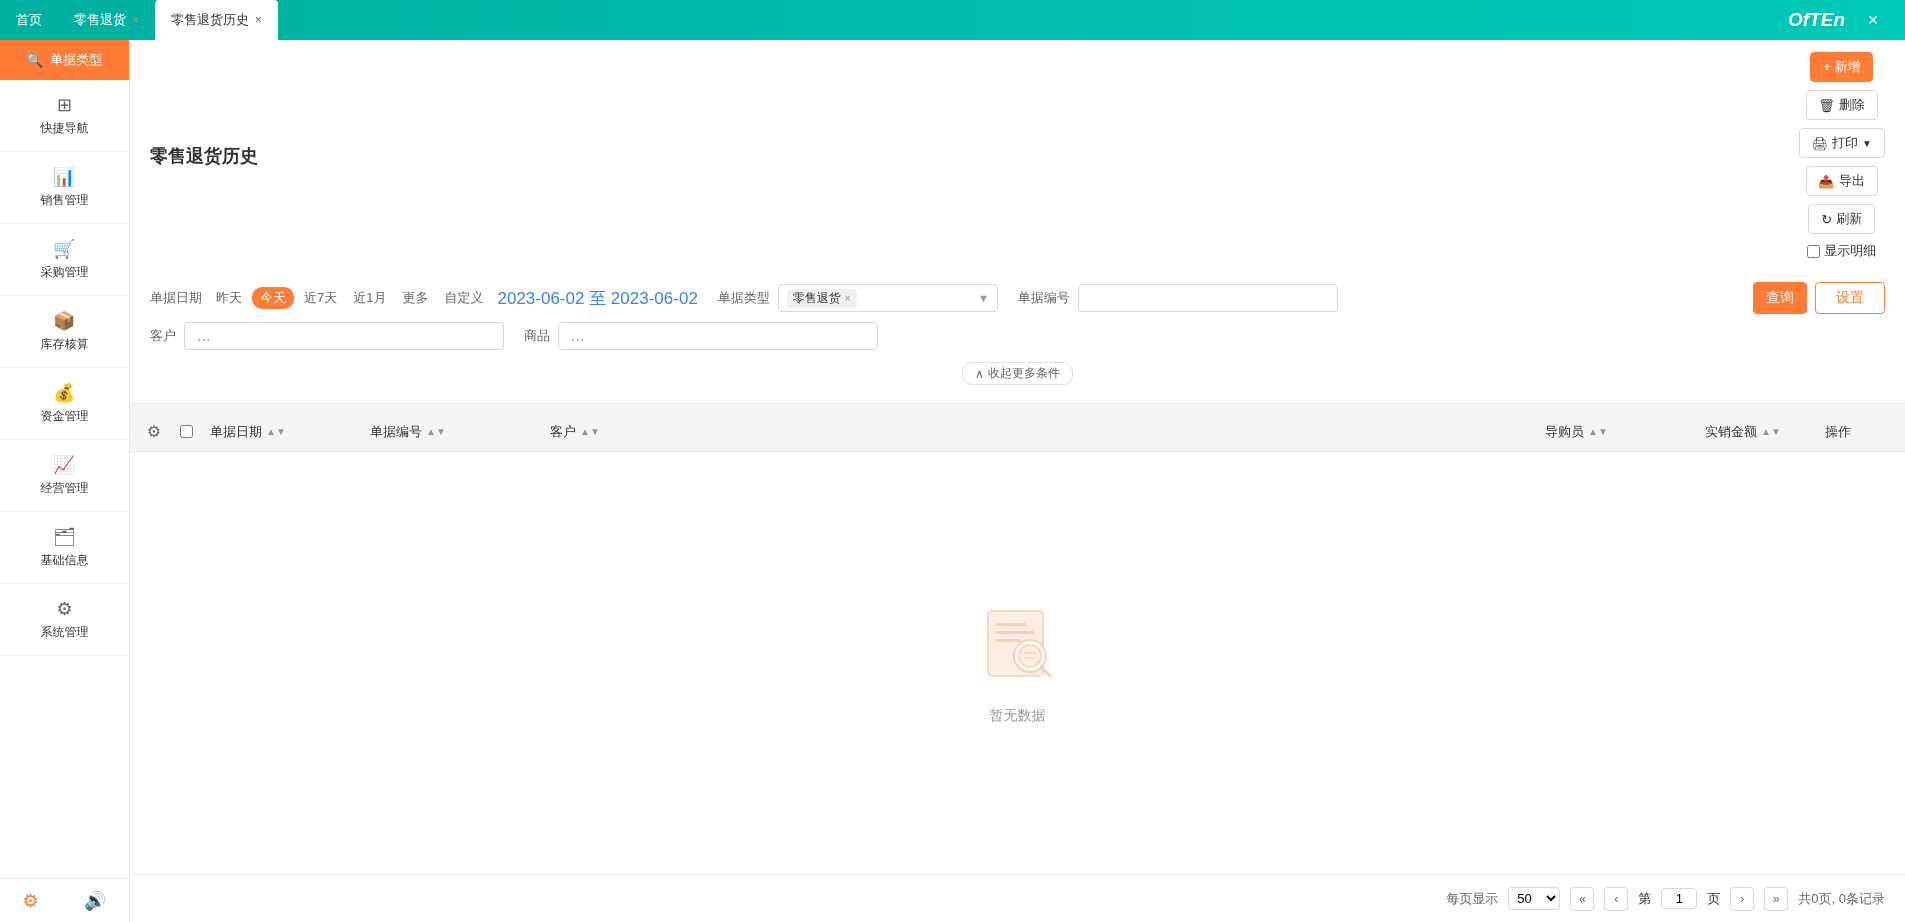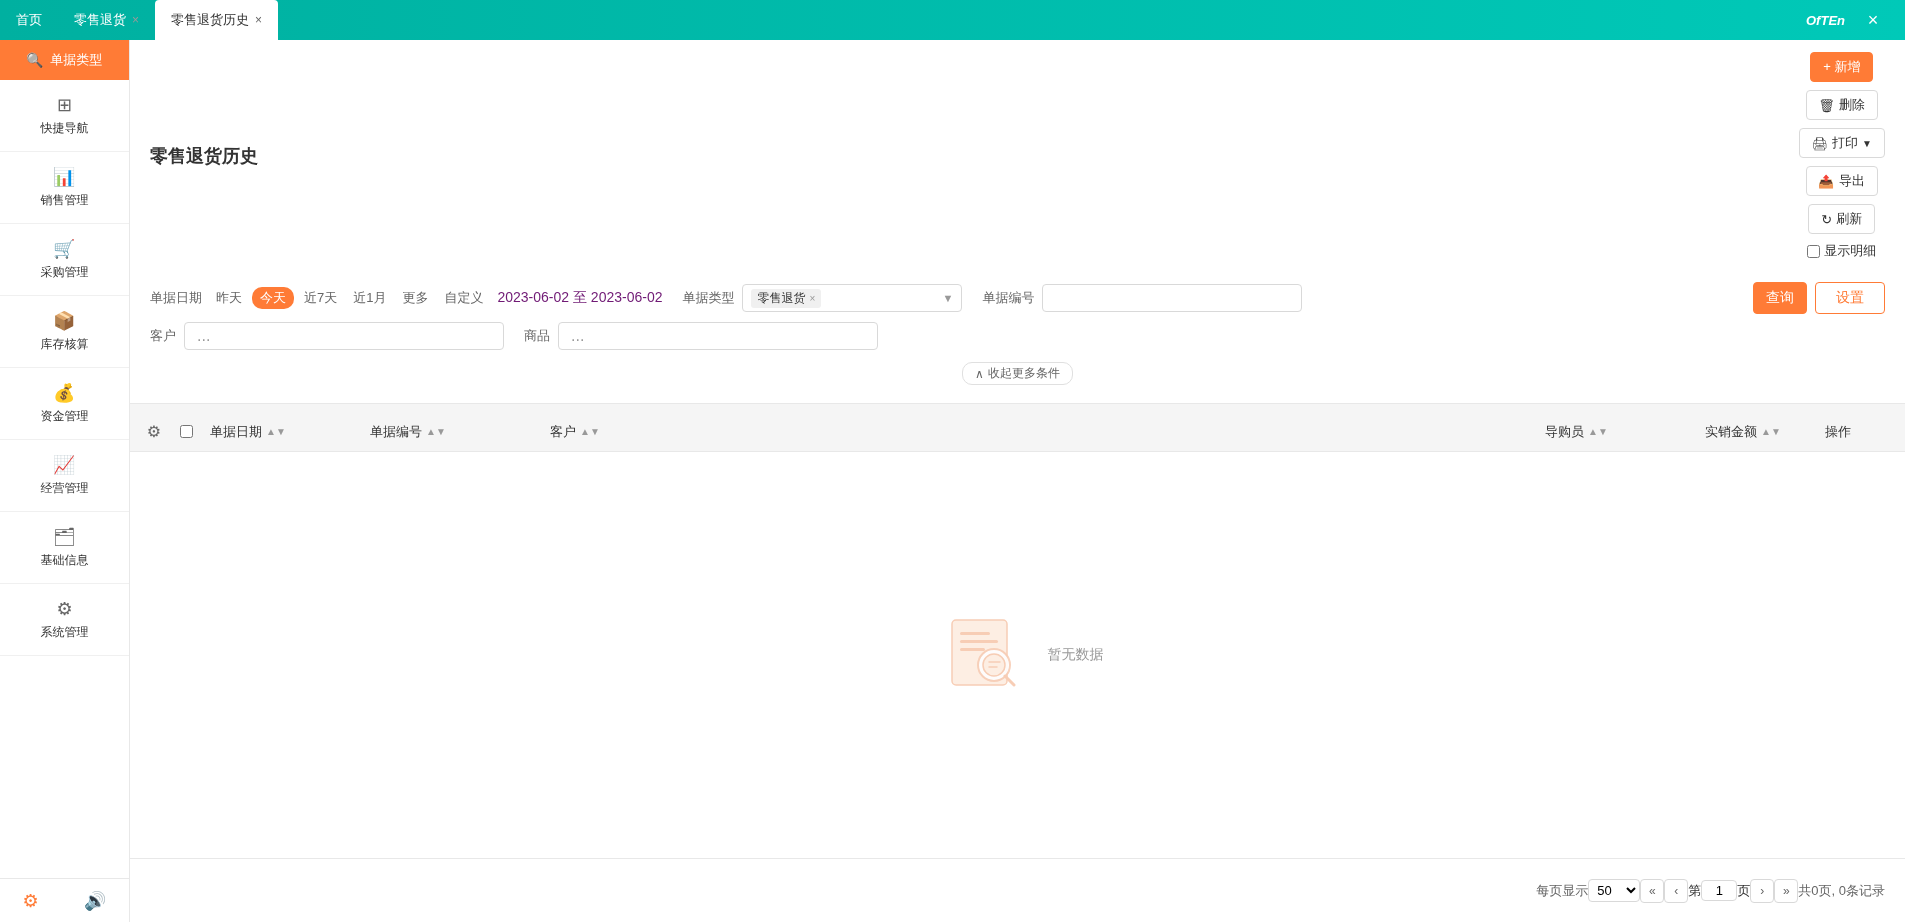--- a/index.html
+++ b/index.html
@@ -231,22 +231,22 @@
       color: #666;
       border-radius: 2px;
     }
     .date-option.active {
       background: #ff7b36;
       color: #fff;
       border-radius: 10px;
       padding: 2px 8px;
     }
     .date-range {
-      color: #701a75;
-      font-size: 14px;
+      color: #3b82f6;
+      font-size: 17px;
     }
     .filter-input {
       border: 1px solid #d9d9d9;
       border-radius: 4px;
       padding: 4px 8px;
       font-size: 13px;
       color: #333;
       width: 200px;
       height: 28px;
       outline: none;
@@ -362,44 +362,45 @@
     .th-num { width: 180px; }
     .th-customer { width: 200px; flex: 1; }
     .th-guide { width: 160px; }
     .th-amount { width: 120px; text-align: right; margin-left: auto; }
     .th-action { width: 80px; text-align: center; }
 
     
     .empty-state {
       flex: 1;
       display: flex;
-      flex-direction: row;
+      flex-direction: column;
       align-items: center;
       justify-content: center;
       gap: 16px;
     }
     .empty-icon {
       width: 100px;
       height: 90px;
       position: relative;
     }
     .empty-text {
       font-size: 14px;
       color: #999;
     }
 
     
     .pagination {
-      height: 64px;
+      height: 48px;
       display: flex;
       align-items: center;
       justify-content: flex-end;
       padding: 0 20px;
       border-top: 1px solid #e8e8e8;
       background: #fff;
+      gap: 10px;
       font-size: 13px;
       color: #333;
       flex-shrink: 0;
     }
     .page-size-label { color: #666; }
     .page-size-select {
       border: 1px solid #d9d9d9;
       border-radius: 4px;
       padding: 2px 4px;
       font-size: 13px;
@@ -443,21 +444,21 @@
     <div class="tab-item">
       <span>零售退货</span>
       <span class="tab-close">×</span>
     </div>
     <div class="tab-item active">
       <span>零售退货历史</span>
       <span class="tab-close">×</span>
     </div>
   </div>
   <div class="top-bar-right">
-    <span style="font-style:italic; font-weight:bold; color:#fff; font-size:13px;">OfTEn</span>
+    <span style="font-style:italic; font-weight:bold; color:#fff; font-size:19px;">OfTEn</span>
     <div class="close-btn">×</div>
   </div>
 </div>
 
 <div class="main-layout">
 
   <div class="sidebar">
     <div class="sidebar-search">
       <span style="font-size:14px;">🔍</span>
       <span>单据类型</span>

